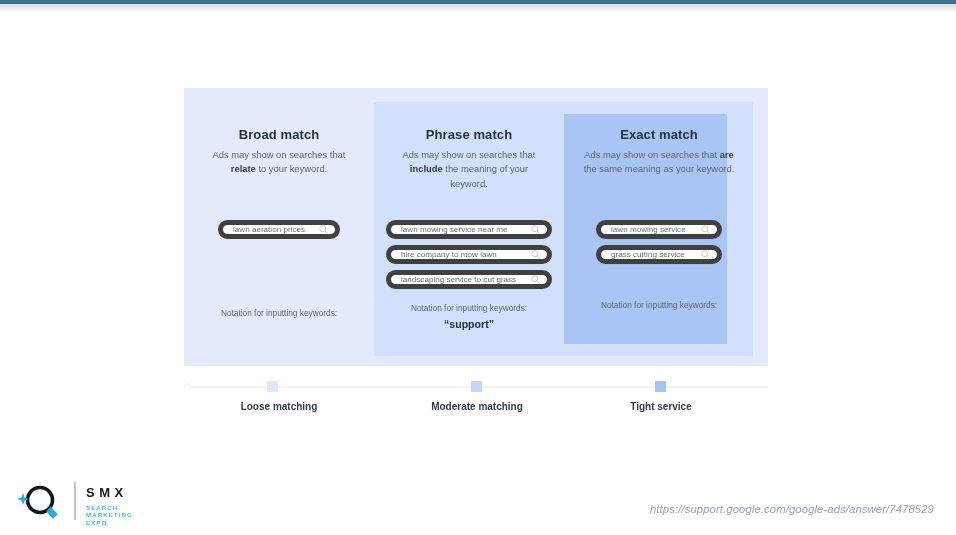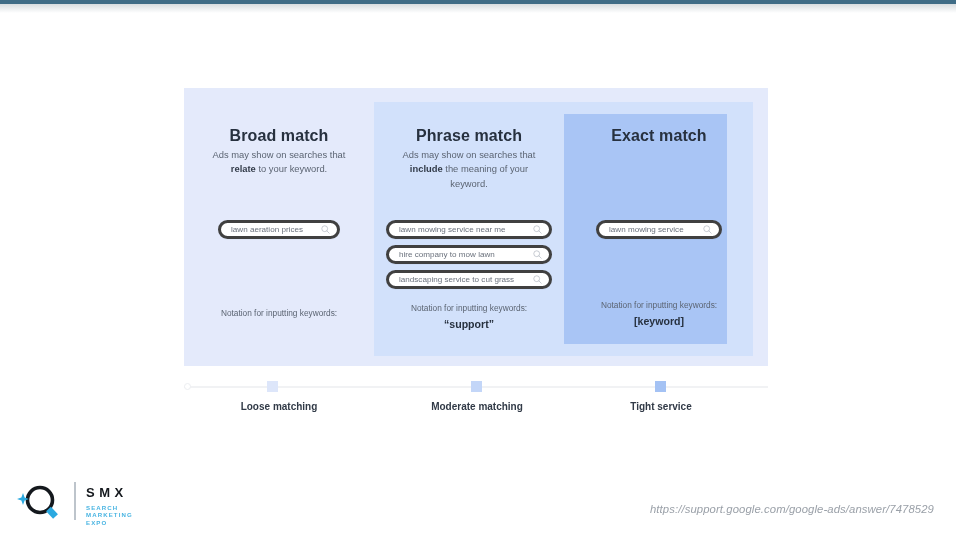--- a/index.html
+++ b/index.html
@@ -77,21 +77,21 @@
   .col-broad  { left: 0px; }
   .col-phrase { left: 190px; }
   .col-exact  { left: 380px; }
 
   .col-title {
     position: absolute;
     top: 39px;
     left: 0;
     width: 100%;
     text-align: center;
-    font-size: 16px;
+    font-size: 13px;
     font-weight: bold;
     color: #27313f;
     letter-spacing: 0.1px;
   }
   .col-desc {
     position: absolute;
     top: 60px;
     left: 50%;
     transform: translateX(-50%);
     width: 158px;
@@ -112,21 +112,21 @@
     gap: 6px;
     align-items: center;
   }
   .pills-broad  { top: 132px; }
   .pills-phrase { top: 132px; }
   .pills-exact  { top: 132px; }
 
   .pill {
     height: 19px;
     background: #ffffff;
-    border: 3px solid #404040;
+    border: 5px solid #404040;
     border-radius: 12px;
     display: flex;
     align-items: center;
     padding: 0 7px 0 10px;
     box-sizing: border-box;
     box-shadow: 0 0.5px 1px rgba(50,60,80,0.06);
   }
   .pill-label {
     font-size: 8.1px;
     color: #6a717c;
@@ -323,32 +323,41 @@
         </div>
       </div>
       <div class="notation notation-phrase">
         <div class="notation-caption">Notation for inputting keywords:</div>
         <div class="notation-value">“support”</div>
       </div>
     </div>
 
     <div class="col col-exact">
       <div class="col-title">Exact match</div>
+      <div class="col-desc">
+        <span>Ads may show on searches that </span><b>are</b><span> the same meaning as your keyword.</span>
+      </div>
       <div class="pills pills-exact">
         <div class="pill w-exact">
           <span class="pill-label">lawn mowing service</span>
           <svg class="mag" width="9" height="9" viewBox="0 0 16 16">
             <circle cx="6.6" cy="6.6" r="5.2" fill="none" stroke="#b3b9c2" stroke-width="1.3"></circle>
             <line x1="10.4" y1="10.4" x2="14.6" y2="14.6" stroke="#b3b9c2" stroke-width="1.3" stroke-linecap="round"></line>
           </svg>
         </div>
+        <div class="pill w-exact">
+          <span class="pill-label">grass cutting service</span>
+          <svg class="mag" width="9" height="9" viewBox="0 0 16 16">
+            <circle cx="6.6" cy="6.6" r="5.2" fill="none" stroke="#b3b9c2" stroke-width="1.3"></circle>
+            <line x1="10.4" y1="10.4" x2="14.6" y2="14.6" stroke="#b3b9c2" stroke-width="1.3" stroke-linecap="round"></line>
+          </svg>
+        </div>
       </div>
       <div class="notation notation-exact">
         <div class="notation-caption">Notation for inputting keywords:</div>
-        <div class="notation-value">[keyword]</div>
       </div>
     </div>
   </div>
 
   <div class="scale">
     <div class="scale-track"></div>
     <div class="scale-endcap"></div>
 
     <div class="scale-marker" style="left:83px;background:#dde6fa;"></div>
     <div class="scale-label" style="left:15px;">Loose matching</div>

